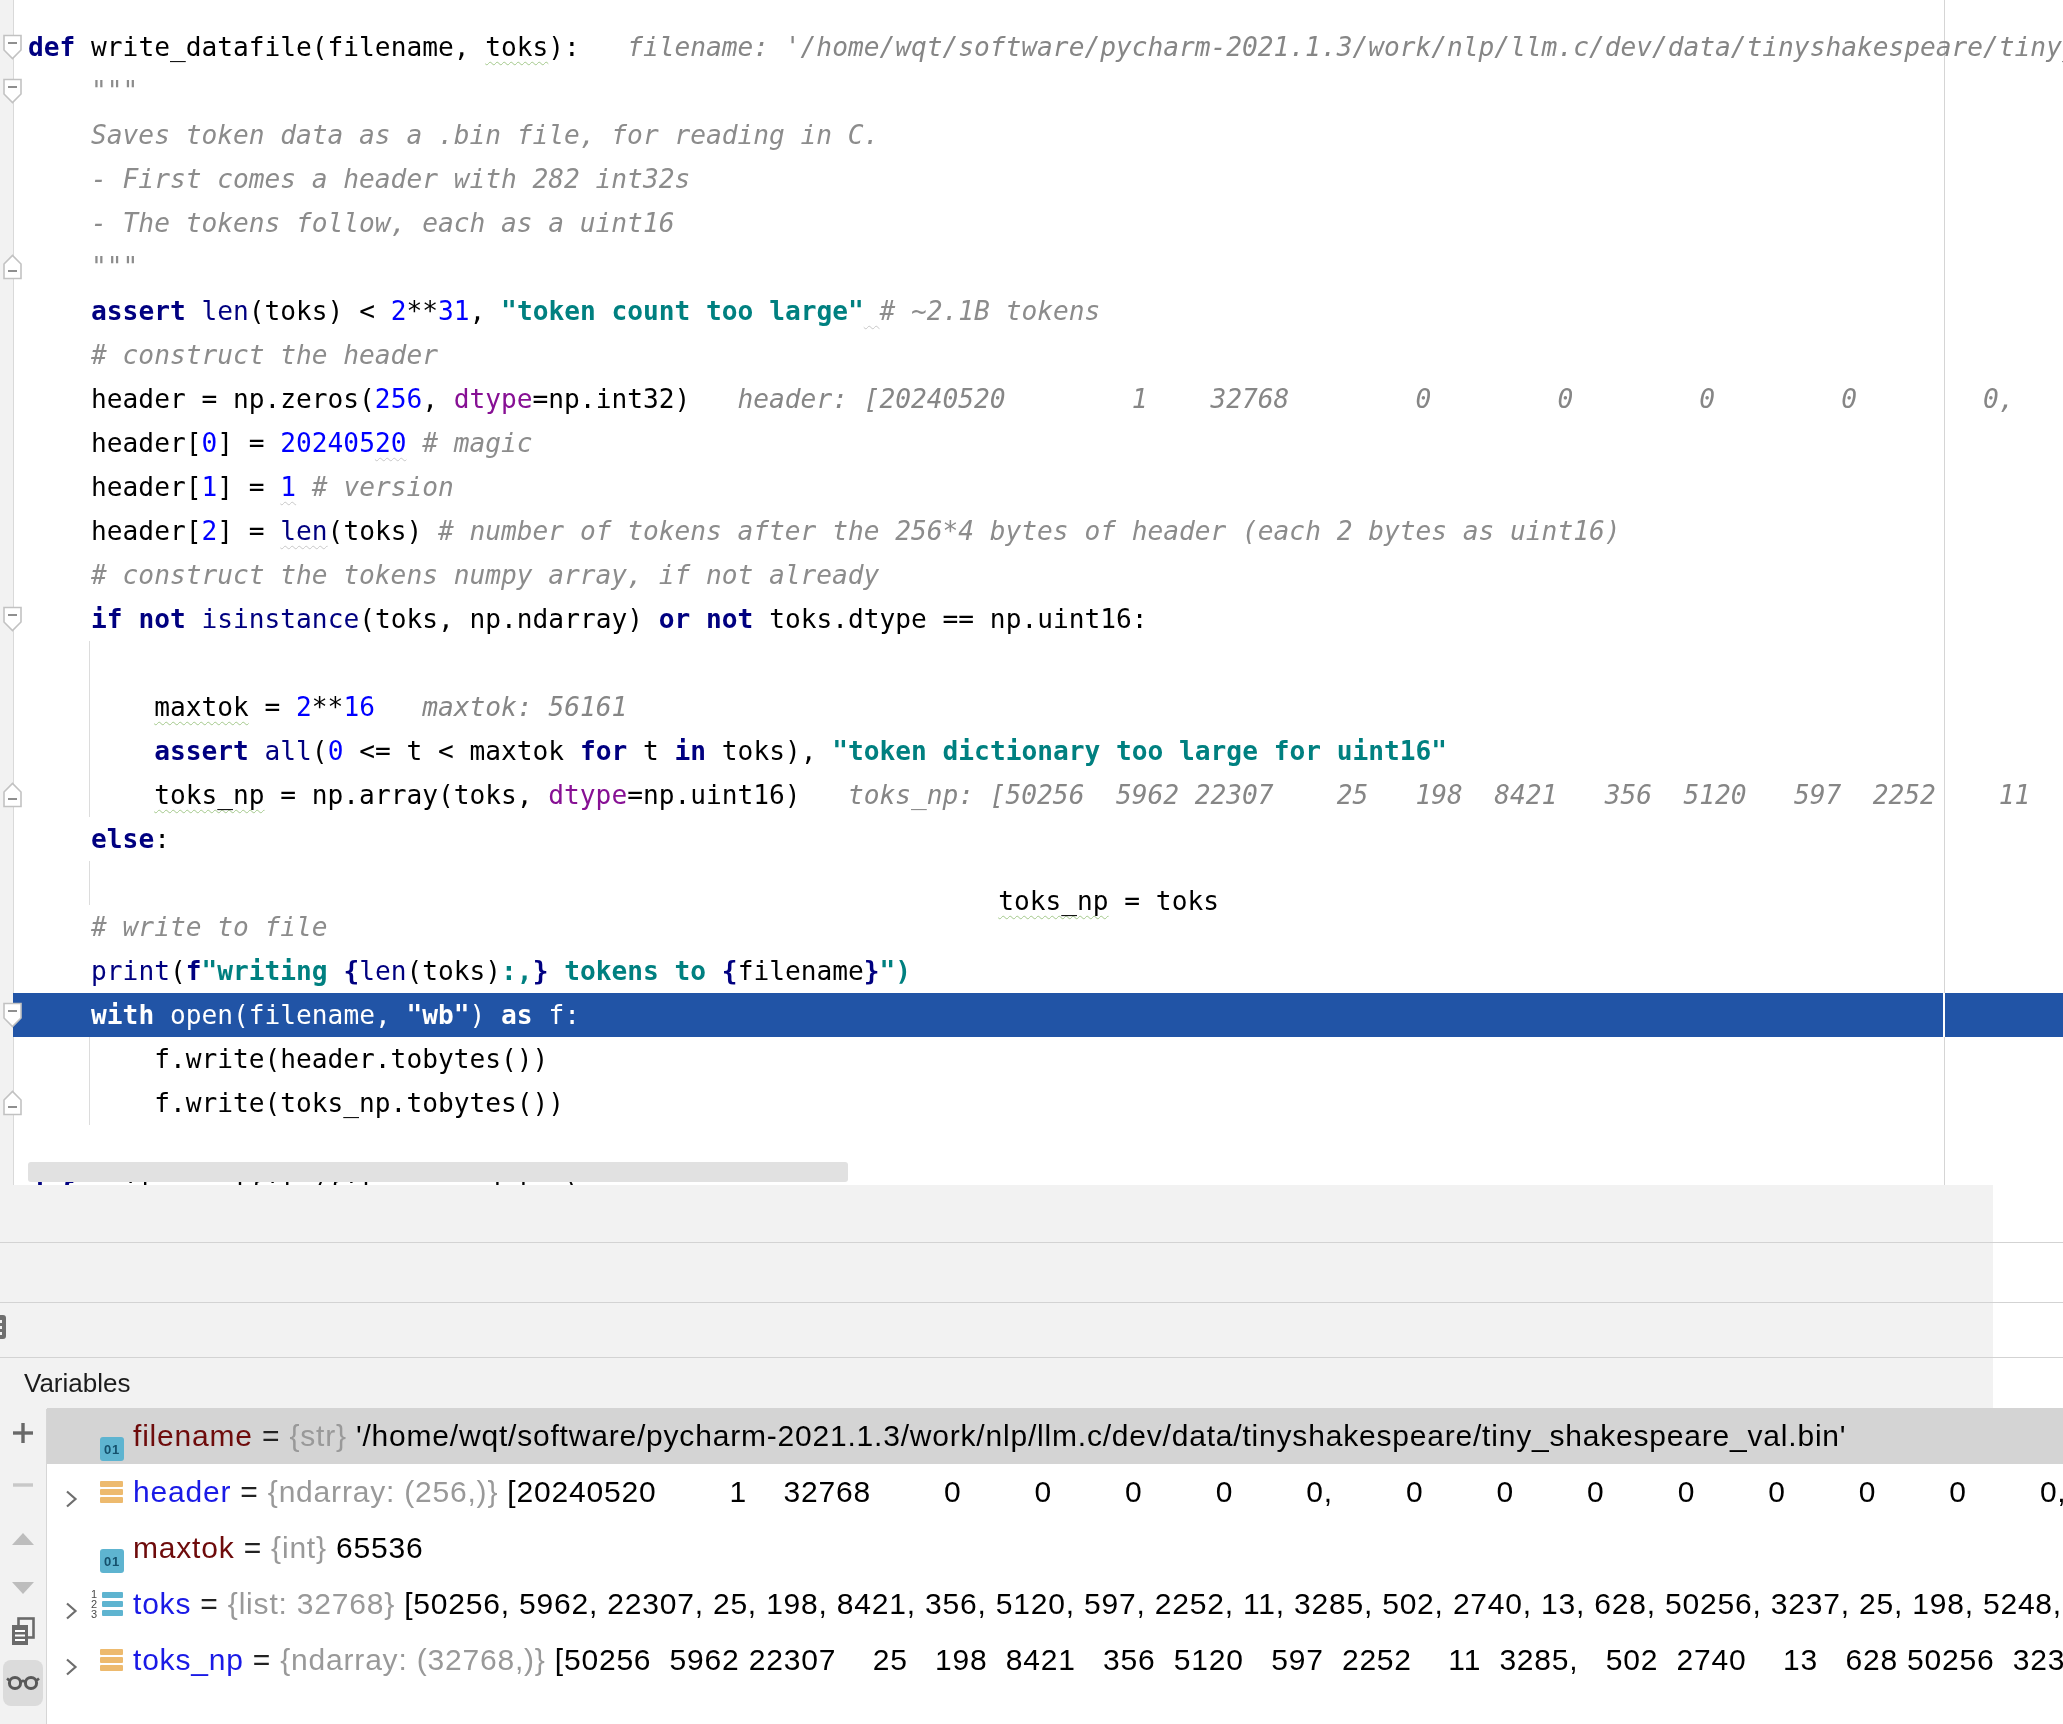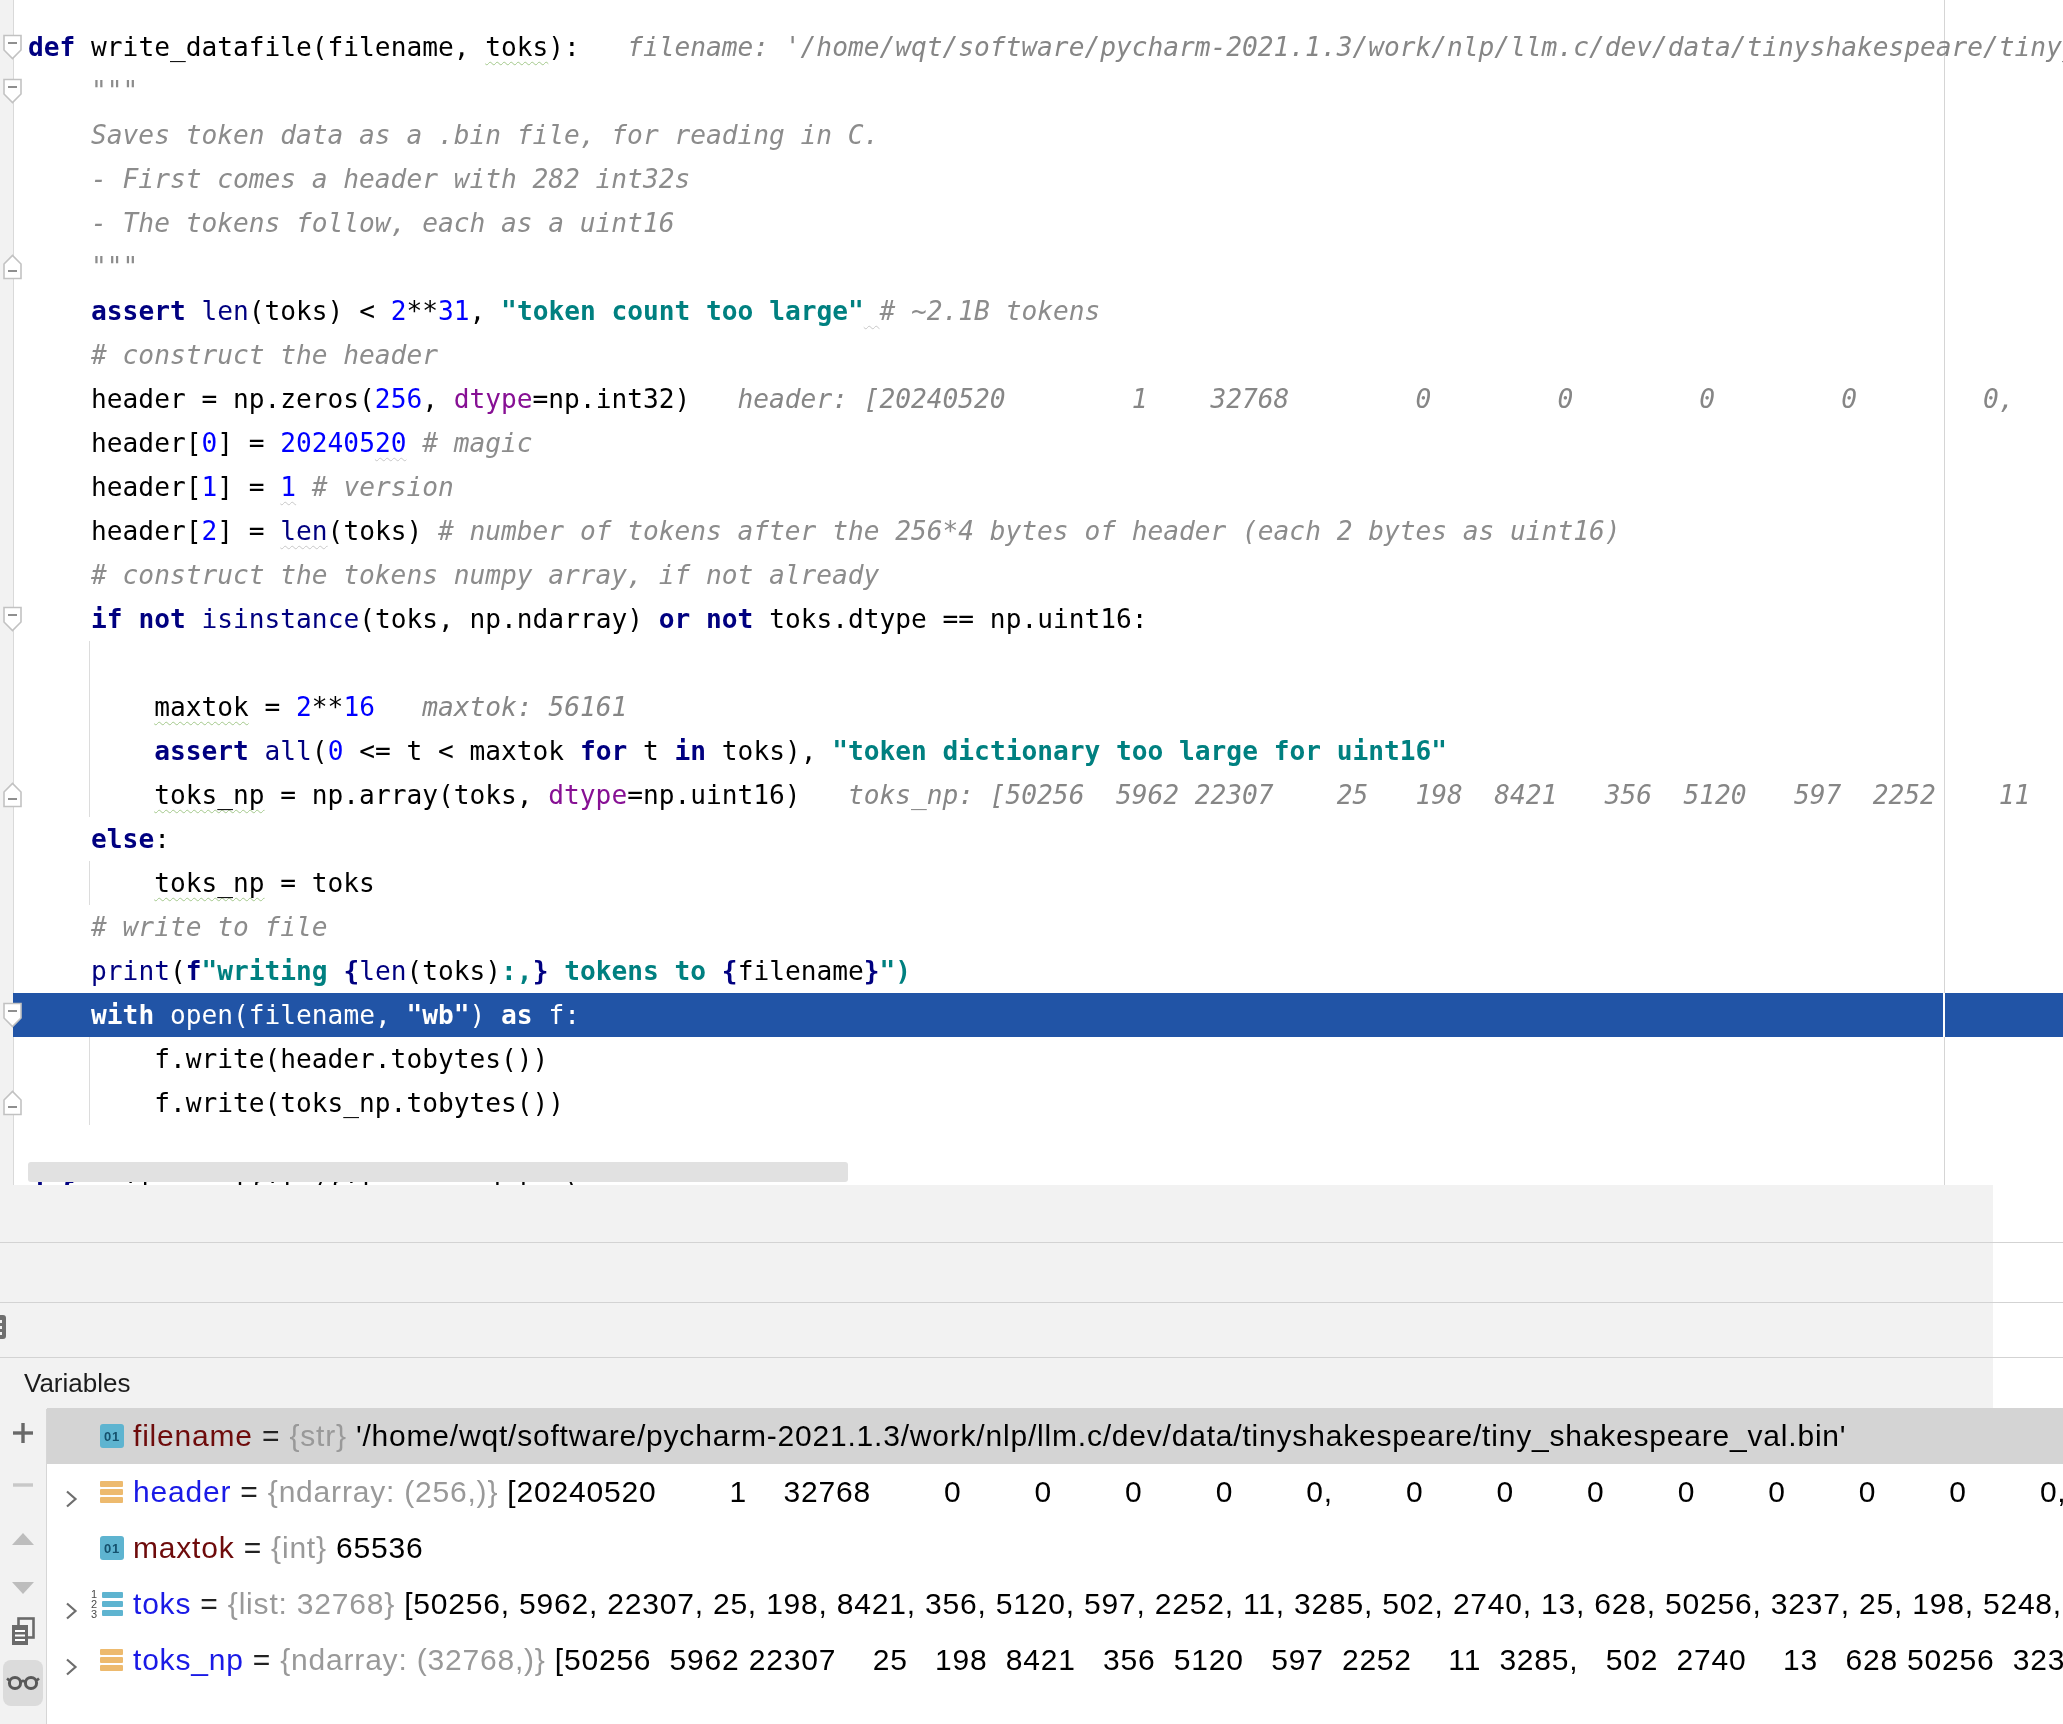--- a/index.html
+++ b/index.html
@@ -46,21 +46,21 @@
   .vrow.selected{background:#d4d4d4;}
   .vrow .chev{position:absolute;left:14px;top:18px;}
   .vrow .vicon{position:absolute;left:53px;top:16px;}
   .vrow .vtext{position:absolute;left:86px;top:0;height:56px;line-height:56px;white-space:pre;}
   .vname-maroon{color:#6e0b0b;}
   .vname-blue{color:#1a1ae6;}
   .veq{color:#222222;}
   .vtype{color:#999999;}
   .vval{color:#000000;}
   .icon01{width:24px;height:24px;border-radius:3px;background:#5eb4d0;color:#15516d;font-size:13px;font-weight:bold;
-          display:flex;align-items:center;justify-content:center;font-family:"Liberation Sans",sans-serif;}
+          display:flex;align-items:center;justify-content:center;font-family:"Liberation Sans",sans-serif;margin-top:13px;}
   .iconbars{width:23px;height:24px;display:flex;flex-direction:column;justify-content:space-between;padding:1px 0;box-sizing:border-box;}
   .iconbars .bar{height:6px;border-radius:1px;background:#edba6e;}
   .iconlist{width:24px;height:24px;position:relative;}
   .iconlist .digits{position:absolute;left:-11px;top:-3px;width:10px;font-size:11px;line-height:10px;color:#4a4a4a;text-align:center;letter-spacing:0;font-family:"Liberation Sans",sans-serif;}
   .iconlist .bars{position:absolute;left:2px;top:0;width:21px;height:24px;display:flex;flex-direction:column;justify-content:space-between;}
   .iconlist .bars .bar{height:6px;border-radius:1px;background:#5eb4d0;}
 </style>
 </head>
 <body>
 
@@ -88,21 +88,21 @@
         <div class="cl" style="top: 377px;"><span>    header = np.zeros(</span><span class="c-num">256</span><span>, </span><span class="c-param">dtype</span><span>=np.int32)</span><span>   </span><span class="c-hint">header: [20240520        1    32768        0        0        0        0        0,        0</span></div>
         <div class="cl" style="top: 421px;"><span>    header[</span><span class="c-num">0</span><span>] = </span><span class="c-num">202405</span><span class="c-num u-gray">20</span><span> </span><span class="c-com"># magic</span></div>
         <div class="cl" style="top: 465px;"><span>    header[</span><span class="c-num">1</span><span>] = </span><span class="c-num u-gray">1</span><span> </span><span class="c-com"># version</span></div>
         <div class="cl" style="top: 509px;"><span>    header[</span><span class="c-num">2</span><span>] = </span><span class="c-bi u-gray">len</span><span>(toks) </span><span class="c-com"># number of tokens after the 256*4 bytes of header (each 2 bytes as uint16)</span></div>
         <div class="cl" style="top: 553px;"><span class="c-com">    # construct the tokens numpy array, if not already</span></div>
         <div class="cl" style="top: 597px;"><span>    </span><span class="c-kw">if</span><span> </span><span class="c-kw">not</span><span> </span><span class="c-bi">isinstance</span><span>(toks, np.ndarray) </span><span class="c-kw">or</span><span> </span><span class="c-kw">not</span><span> toks.dtype == np.uint16:</span></div>
         <div class="cl" style="top: 685px;"><span>        </span><span class="u-green">maxtok</span><span> = </span><span class="c-num">2</span><span>**</span><span class="c-num">16</span><span>   </span><span class="c-hint">maxtok: 56161</span></div>
         <div class="cl" style="top: 729px;"><span>        </span><span class="c-kw">assert</span><span> </span><span class="c-bi">all</span><span>(</span><span class="c-num">0</span><span> &lt;= t &lt; maxtok </span><span class="c-kw">for</span><span> t </span><span class="c-kw">in</span><span> toks), </span><span class="c-str">"token dictionary too large for uint16"</span></div>
         <div class="cl" style="top: 773px;"><span>        </span><span class="u-green">toks_np</span><span> = np.array(toks, </span><span class="c-param">dtype</span><span>=np.uint16)</span><span>   </span><span class="c-hint">toks_np: [50256  5962 22307    25   198  8421   356  5120   597  2252    11</span></div>
         <div class="cl" style="top: 817px;"><span>    </span><span class="c-kw">else</span><span>:</span></div>
-        <div class="cl" style="top: 861px;"><span>        </span><span class="u-green">toks_np</span><span> = toks</span></div>
+        <div class="cl" style="top: 879px; text-align: center;"><span>        </span><span class="u-green">toks_np</span><span> = toks</span></div>
         <div class="cl" style="top: 905px;"><span class="c-com">    # write to file</span></div>
         <div class="cl" style="top: 949px;"><span>    </span><span class="c-bi">print</span><span>(</span><span class="c-kw">f</span><span class="c-str">"writing </span><span class="c-brace">{</span><span class="c-bi">len</span><span>(toks)</span><span class="c-str">:,</span><span class="c-brace">}</span><span class="c-str"> tokens to </span><span class="c-brace">{</span><span>filename</span><span class="c-brace">}</span><span class="c-str">")</span></div>
         <div class="cl exec" style="top: 993px;"><span>    </span><span class="c-kw">with</span><span> </span><span class="c-bi">open</span><span>(filename, </span><span class="c-str">"wb"</span><span>) </span><span class="c-kw">as</span><span> f:</span></div>
         <div class="cl" style="top: 1037px;"><span>        f.write(header.tobytes())</span></div>
         <div class="cl" style="top: 1081px;"><span>        f.write(toks_np.tobytes())</span></div>
         <div class="cl" style="top: 1125px;"><span></span></div>
         <div class="cl" style="top: 1169px;"><span class="c-kw">def</span><span> write_evalfile(filename, datas):</span></div>
       </div>
     <div id="fold-markers">
         <div class="fold-marker" style="top: 34px;"><svg width="21" height="26" viewBox="0 0 21 26">

